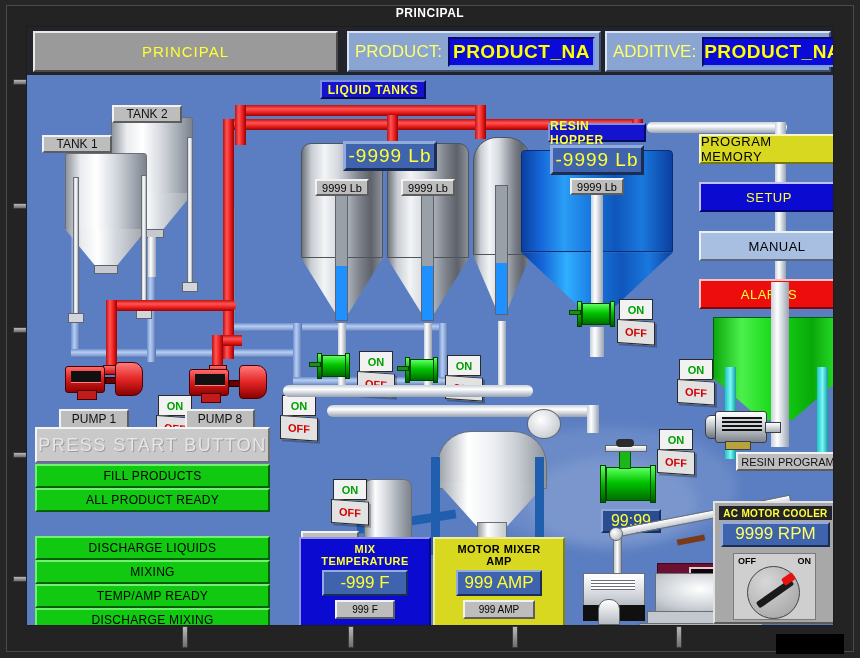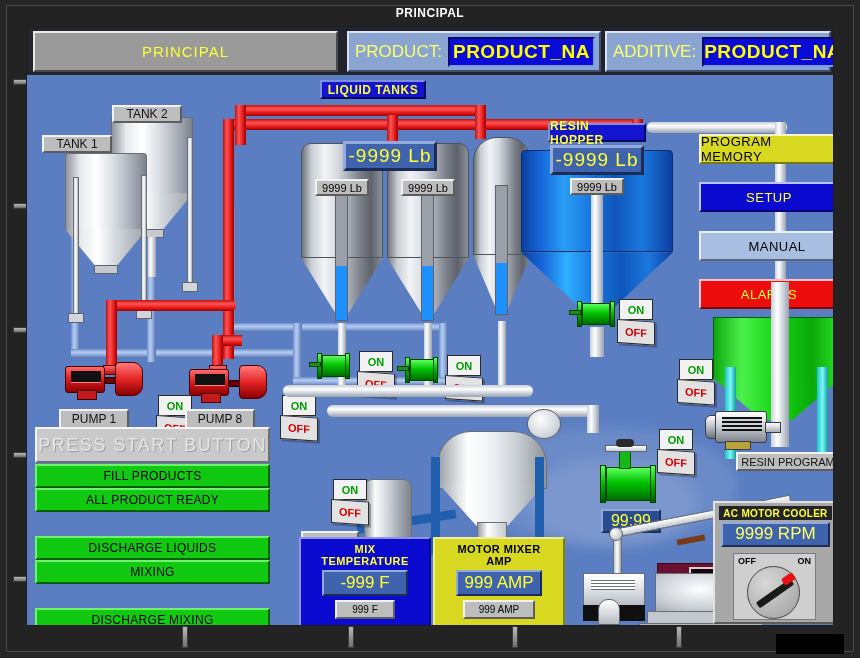--- a/index.html
+++ b/index.html
@@ -670,20 +670,23 @@
   </div>
   <div class="statbtn" style="top:461px;">
     <span>ALL PRODUCT READY</span>
   </div>
   <div class="statbtn" style="top:509px;">
     <span>DISCHARGE LIQUIDS</span>
   </div>
   <div class="statbtn" style="top:533px;">
     <span>MIXING</span>
   </div>
+  <div class="statbtn" style="top:557px;">
+    <span>TEMP/AMP READY</span>
+  </div>
   <div class="statbtn" style="top:581px;">
     <span>DISCHARGE MIXING</span>
   </div>
 
   <div class="panel" style="left:272px; top:510px; width:132px; height:90px; background:#0a0ad0;">
     <div class="ptitle" style="color:#ffff33;">
       <span>MIX</span><br>
       <span>TEMPERATURE</span>
     </div>
     <div class="pval">

